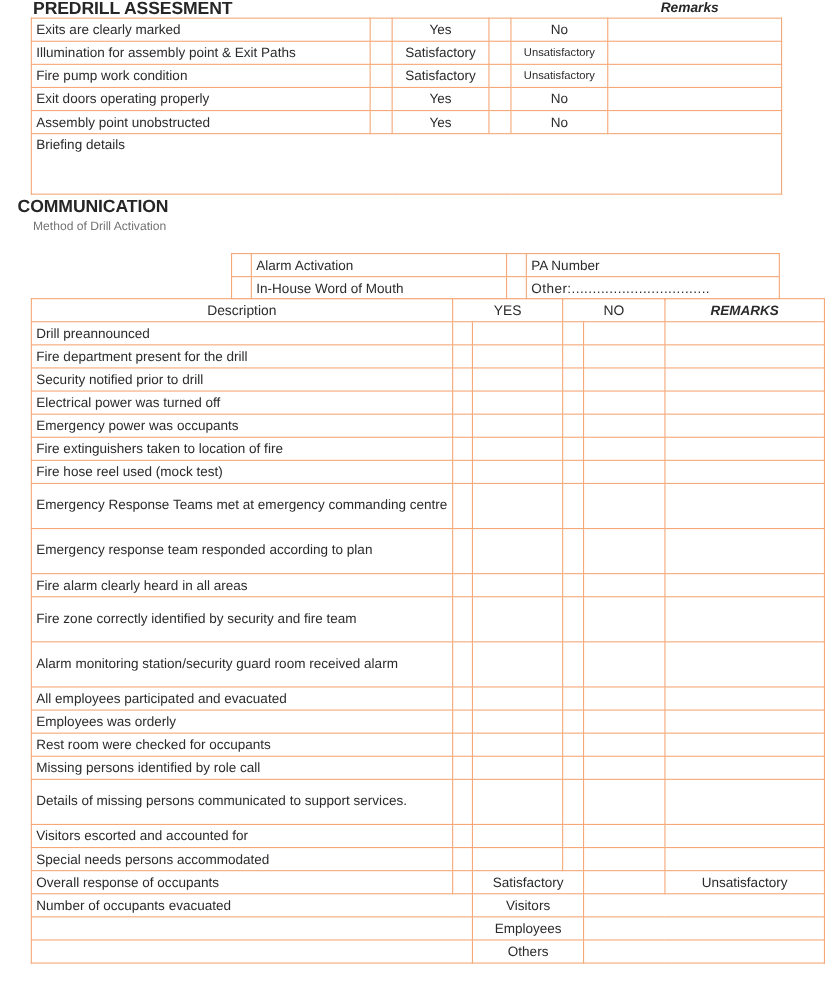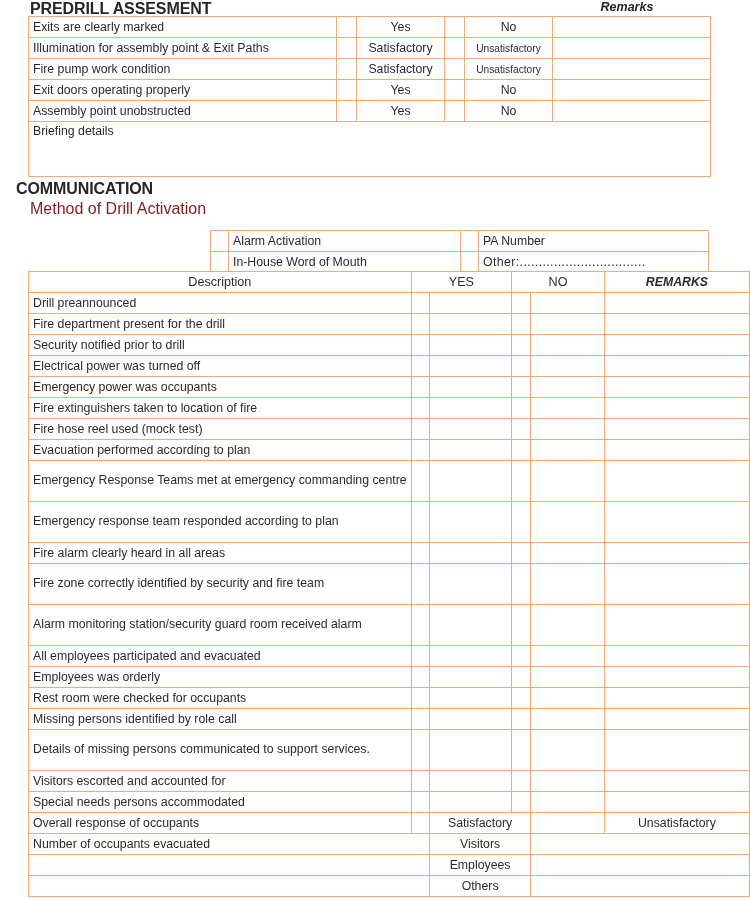--- a/index.html
+++ b/index.html
@@ -25,23 +25,23 @@
   }
 
   
   .section-title {
     font-size: 16px;
     font-weight: bold;
     letter-spacing: -0.1px;
     color: #262626;
   }
   .section-sub {
-    font-size: 16px;
+    font-size: 11px;
     font-weight: normal;
-    color: #7f1d1d;
+    color: #737373;
   }
   .remarks-head {
     font-size: 12.5px;
     font-style: italic;
     font-weight: bold;
     color: #262626;
   }
 
   
   table.doc {
@@ -267,28 +267,20 @@
         <td></td>
       </tr>
       <tr>
         <td class="l">Fire hose reel used (mock test)</td>
         <td class="ora-mid"></td>
         <td></td>
         <td class="ora-mid"></td>
         <td></td>
         <td></td>
       </tr>
-      <tr>
-        <td class="l">Evacuation performed according to plan</td>
-        <td class="ora-mid"></td>
-        <td></td>
-        <td class="ora-mid"></td>
-        <td></td>
-        <td></td>
-      </tr>
 
       <tr>
         <td class="l wrap" style="height:40px;">Emergency Response Teams met at emergency commanding centre</td>
         <td class="ora-mid"></td>
         <td></td>
         <td class="ora-mid"></td>
         <td></td>
         <td></td>
       </tr>
 

